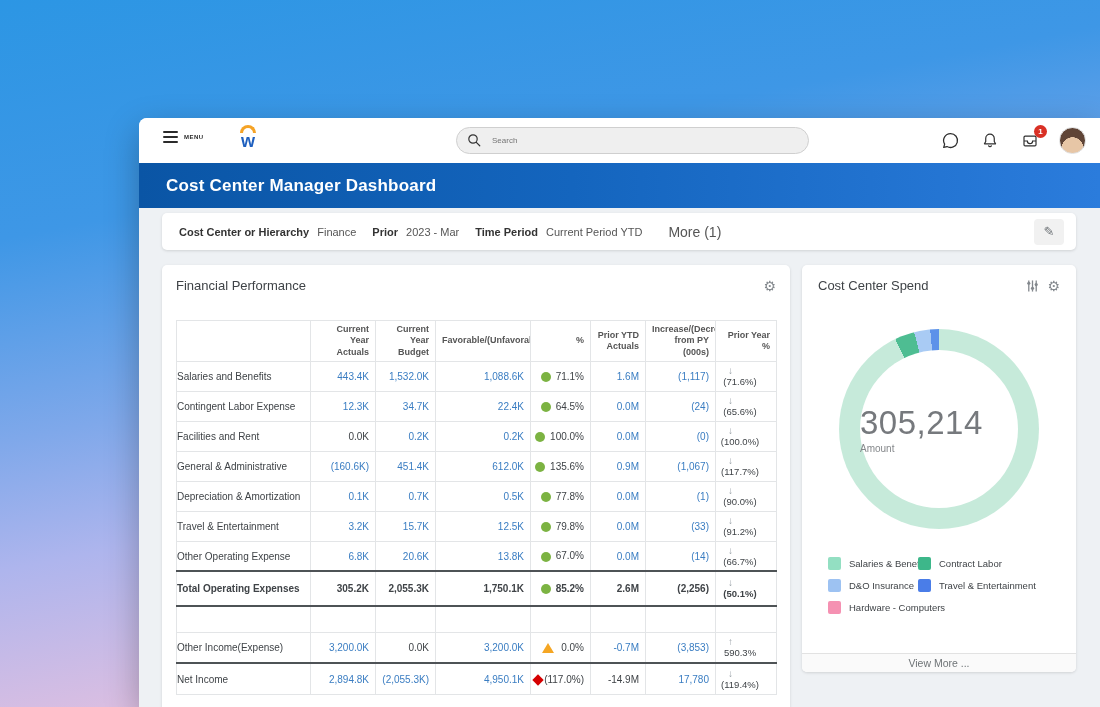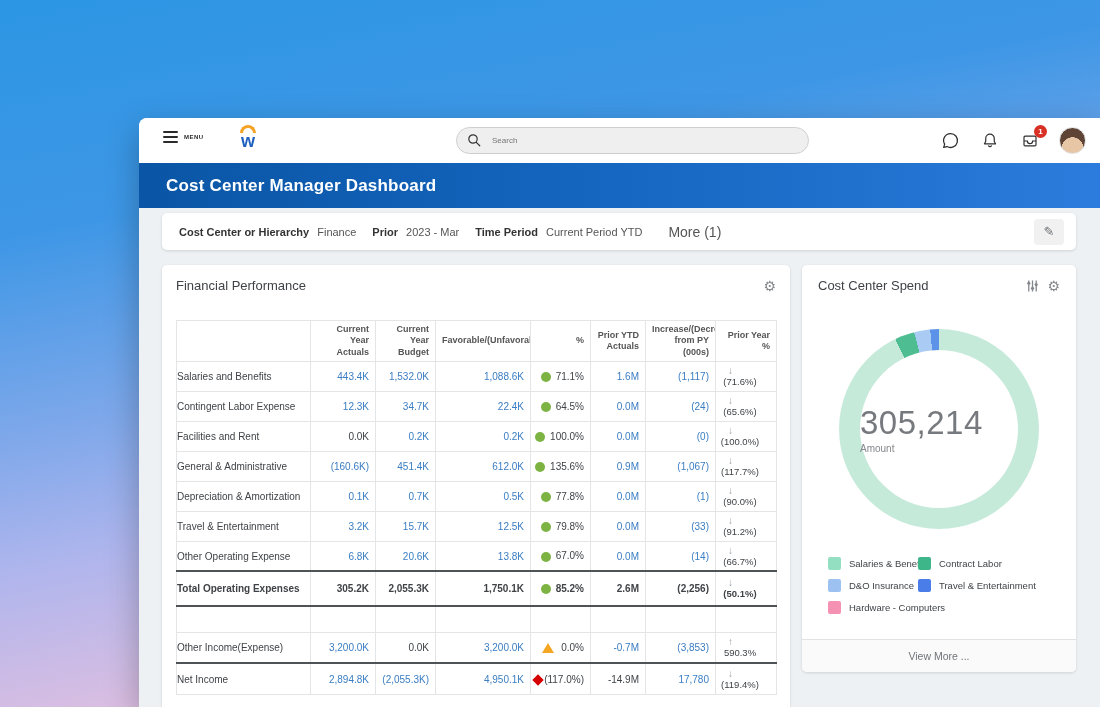--- a/index.html
+++ b/index.html
@@ -99,21 +99,21 @@
   }
   .donut-total { font-size:33px; color:#76797d; letter-spacing:.5px; }
   .donut-sub { font-size:10px; color:#85888b; margin-top:1px; }
   .legend { position:absolute; left:26px; top:292px; width:230px; display:flex; flex-direction:column; gap:9px; }
   .legend-row { display:flex; }
   .legend-item { display:flex; align-items:center; gap:8px; flex:none; }
   .legend-item.col1 { width:90px; }
   .swatch { width:13px; height:13px; border-radius:2px; flex:none; }
   .legend-label { font-size:9.5px; color:#3f4347; white-space:nowrap; }
   .viewmore {
-    position:absolute; left:0; bottom:0; width:274px; height:33px; background:#fafafa;
+    position:absolute; left:0; bottom:0; width:274px; height:19px; background:#fafafa;
     border-top:1px solid #e2e2e2; border-radius:0 0 5px 5px;
     display:flex; align-items:center; justify-content:center;
     font-size:10.5px; color:#6f7477; cursor:pointer;
   }
   svg { display:block; }
 </style>
 </head>
 <body>
 
 <div class="bg">

